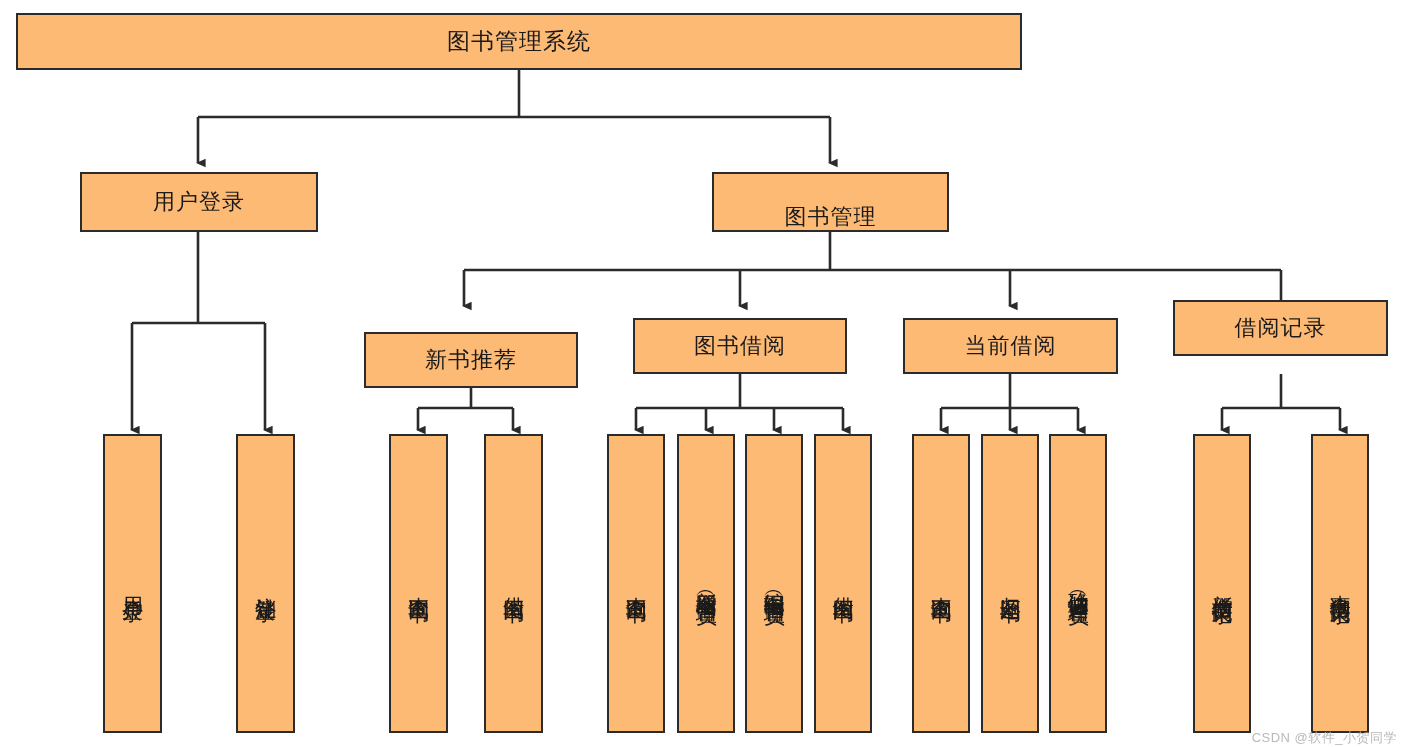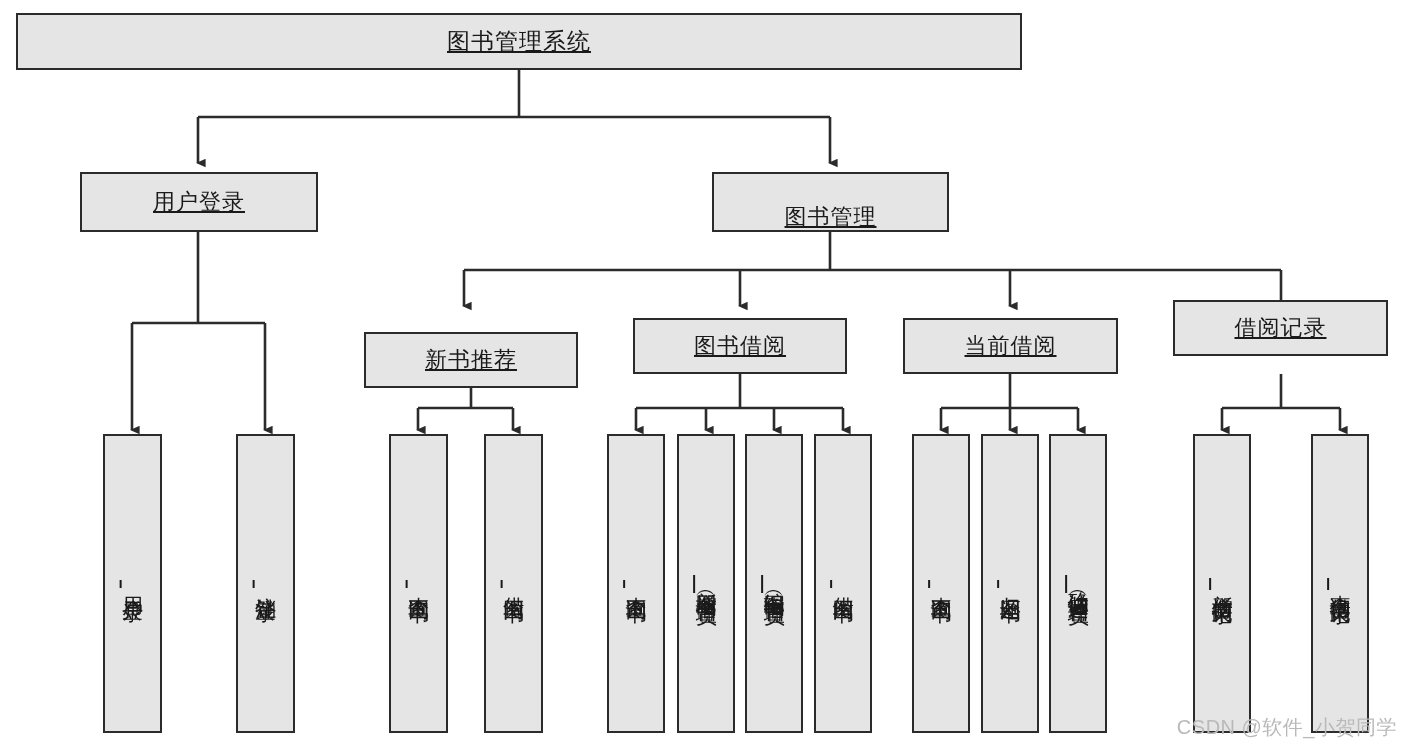--- a/index.html
+++ b/index.html
@@ -22,27 +22,26 @@
     position: absolute;
     left: 0;
     top: 0;
     width: 1405px;
     height: 747px;
     pointer-events: none;
   }
   .node {
     position: absolute;
     box-sizing: border-box;
-    background: #e5e5e5;
+    background: #fdba74;
     border: 2px solid #2b2b2b;
     display: flex;
     align-items: center;
     justify-content: center;
     color: #1a1a1a;
-    text-decoration: underline;
   }
   .node.horizontal {
     font-size: 22px;
     letter-spacing: 1px;
     line-height: 1.2;
   }
   .node.root {
     font-size: 23px;
   }
   .node.vertical {
@@ -57,22 +56,22 @@
   .node.vertical .vlabel {
     writing-mode: vertical-rl;
     text-orientation: upright;
     display: block;
     text-align: center;
     max-height: 100%;
   }
   #watermark {
     position: absolute;
     right: 8px;
-    bottom: 6px;
-    font-size: 20px;
+    bottom: 0;
+    font-size: 13px;
     color: #b9b9b9;
     letter-spacing: 0.5px;
     white-space: nowrap;
     user-select: none;
   }
 </style>
 </head>
 <body>
 
 <div id="diagram-root">

